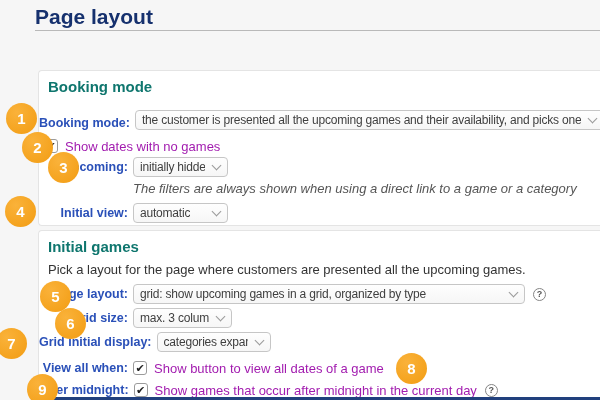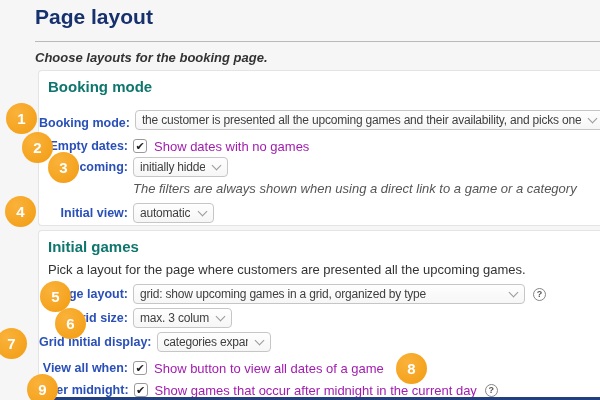--- a/index.html
+++ b/index.html
@@ -5,21 +5,21 @@
   html,body{margin:0;padding:0;}
   body{
     width:600px;height:400px;position:relative;overflow:hidden;
     background:#f6f6f6;
     font-family:"Liberation Sans","DejaVu Sans",sans-serif;
     -webkit-font-smoothing:antialiased;
   }
   .header{position:absolute;left:35px;top:5px;right:0;}
   .page-title{
     margin:0;font-size:21px;line-height:24px;font-weight:bold;color:#16316e;
-    border-bottom:1px solid #b9b9b9;padding-bottom:12px;
+    border-bottom:1px solid #b9b9b9;padding-bottom:1px;
   }
   .page-subtitle{margin-top:8px;font-size:13px;font-style:italic;font-weight:bold;color:#333;}
 
   .card{
     position:absolute;left:38px;right:0;background:#fff;
     border:1px solid #e4e4e4;border-right:none;border-radius:4px 0 0 4px;
     box-sizing:border-box;
   }
   .card1{top:70px;height:156px;}
   .card2{top:230px;bottom:0;border-radius:4px 0 0 0;}
@@ -83,42 +83,38 @@
 
   .mt13{margin-top:13px;align-items:flex-end;} .mt8{margin-top:8px;} .mt7{margin-top:7px;}
   .mt6{margin-top:6px;} .mt4{margin-top:4px;} .mt3{margin-top:3px;}
   .h20{height:20px;} .h16{height:16px;}
 </style>
 </head>
 <body>
 
 <div class="header">
   <h1 class="page-title">Page layout</h1>
-  <div class="page-subtitle">Choose layouts for the booking page.</div>
 </div>
 
 <div class="card card1">
   <h2 class="section-title">Booking mode</h2>
 
   <div class="row mt13 h20">
     <div class="lblcol">
       <span class="lbl">Booking mode:</span>
     </div>
     <div class="ctl" style="flex:1;margin-right:5px;">
       <div class="select" style="flex:1;">
         <span class="sel-text">the customer is presented all the upcoming games and their availability, and picks one</span>
         <span class="chev"></span>
       </div>
     </div>
   </div>
 
   <div class="row mt8 h16">
-    <div class="lblcol">
-      <span class="lbl">Empty dates:</span>
-    </div>
     <div class="ctl">
       <span class="checkbox">
           <span>✔</span>
         </span>
       <span class="cb-text">Show dates with no games</span>
     </div>
   </div>
 
   <div class="row mt3 h20">
     <div class="lblcol">
@@ -132,21 +128,21 @@
     </div>
   </div>
 
   <div class="note">The filters are always shown when using a direct link to a game or a category</div>
 
   <div class="row mt6 h20">
     <div class="lblcol">
       <span class="lbl">Initial view:</span>
     </div>
     <div class="ctl">
-      <div class="select" style="width:81px;">
+      <div class="select" style="width:95px;">
         <span class="sel-text">automatic</span>
         <span class="chev"></span>
       </div>
     </div>
   </div>
 </div>
 
 <div class="card card2">
   <h2 class="section-title">Initial games</h2>
   <div class="intro">Pick a layout for the page where customers are presented all the upcoming games.</div>

